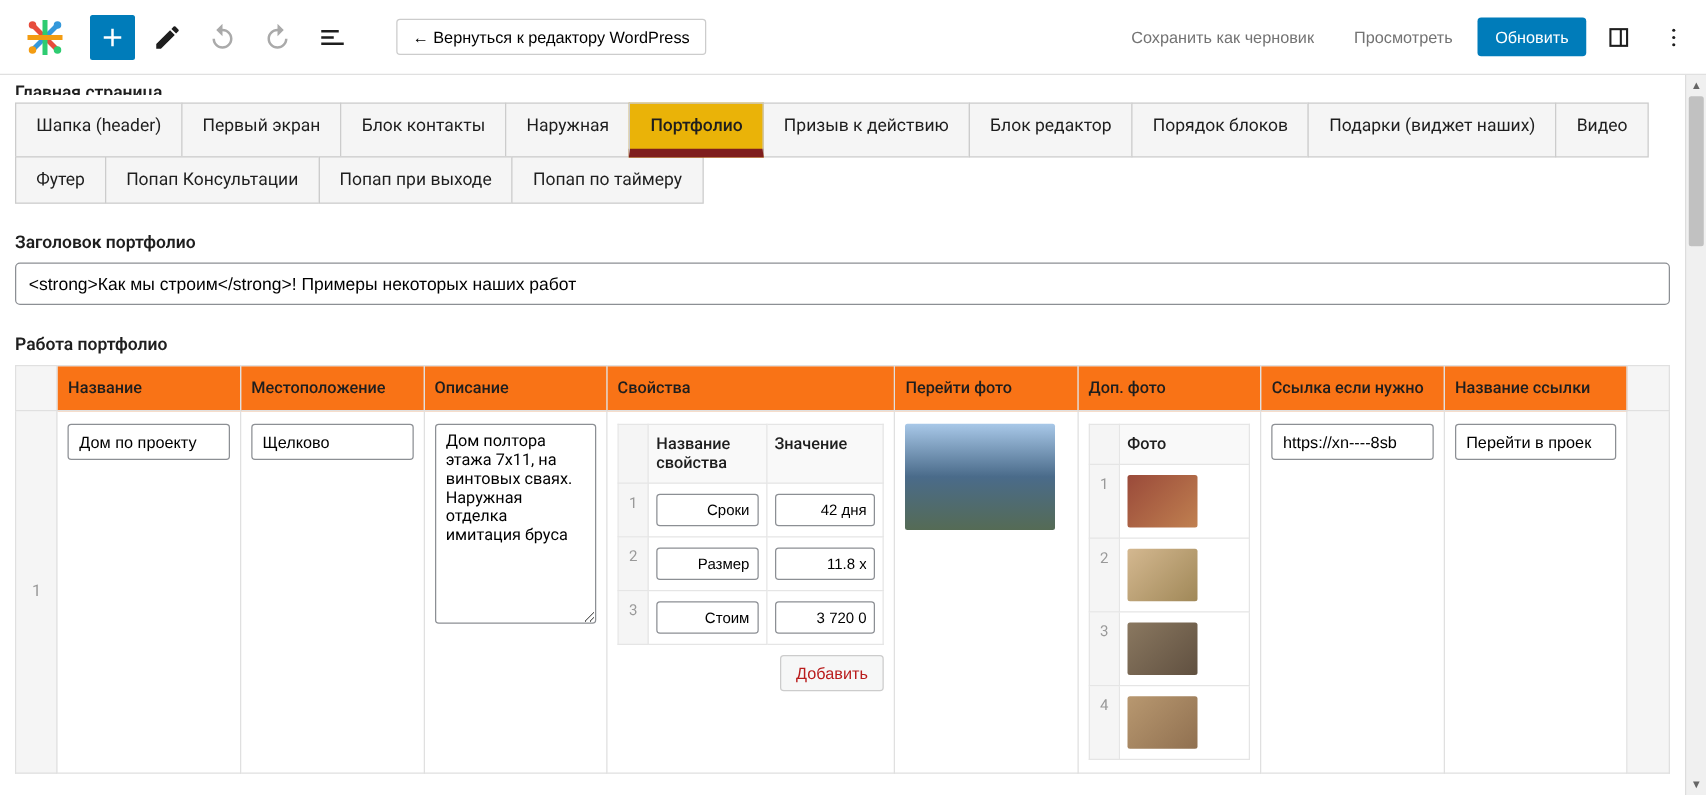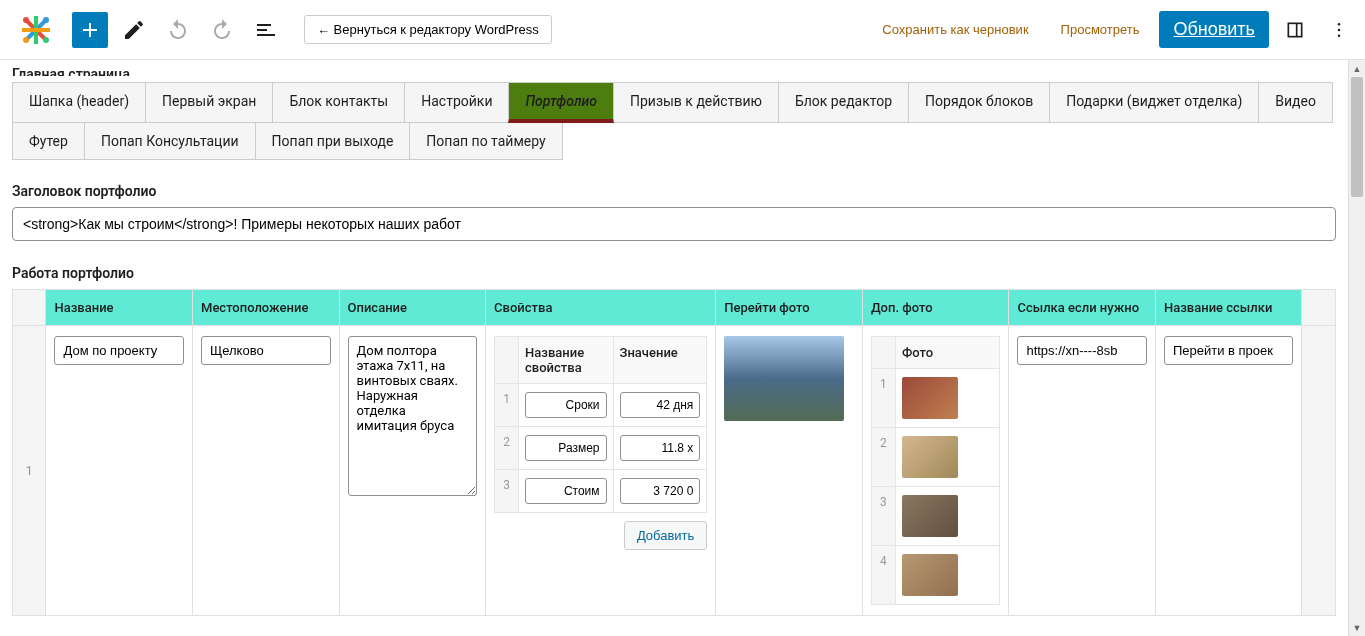--- a/index.html
+++ b/index.html
@@ -5,56 +5,56 @@
 * { box-sizing: border-box; margin: 0; padding: 0; }
 body { font-family: -apple-system, BlinkMacSystemFont, "Segoe UI", Roboto, sans-serif; font-size: 13px; color: #1e1e1e; background: #fff; }
 
 .topbar { display: flex; align-items: center; height: 60px; border-bottom: 1px solid #e0e0e0; padding: 0 8px; gap: 8px; }
 .logo { width: 56px; height: 56px; display: flex; align-items: center; justify-content: center; }
 .logo svg { width: 36px; height: 36px; }
 .icon-btn { width: 36px; height: 36px; display: flex; align-items: center; justify-content: center; border: none; background: transparent; cursor: pointer; border-radius: 2px; color: #1e1e1e; }
 .icon-btn.blue { background: #007cba; color: #fff; }
 .icon-btn.disabled { color: #aaa; }
 .icon-btn svg { width: 24px; height: 24px; }
-.back-btn { margin-left: 12px; padding: 6px 12px; border: 1px solid #ccc; background: #fff; border-radius: 3px; font-size: 13px; cursor: pointer; }
+.back-btn { margin-left: 25px; padding: 6px 12px; border: 1px solid #ccc; background: #fff; border-radius: 3px; font-size: 13px; cursor: pointer; }
 .topbar-spacer { flex: 1; }
-.topbar-link { color: #a16207; background: none; border: none; font-size: 13px; padding: 6px 12px; cursor: pointer; }
-.topbar-primary { background: #007cba; color: #fff; border: none; padding: 8px 14px; border-radius: 3px; font-size: 18px; cursor: pointer; font-weight: 500; text-decoration: underline; }
+.topbar-link { color: #737373; background: none; border: none; font-size: 13px; padding: 6px 12px; cursor: pointer; }
+.topbar-primary { background: #007cba; color: #fff; border: none; padding: 8px 14px; border-radius: 3px; font-size: 13px; cursor: pointer; font-weight: 500; }
 .topbar-icon-right { width: 36px; height: 36px; display: flex; align-items: center; justify-content: center; background: none; border: none; cursor: pointer; }
 
 .content-wrap { display: flex; }
 .content { flex: 1; padding: 0 12px 20px 12px; overflow: auto; }
 .scrollbar { width: 17px; background: #f0f0f0; border-left: 1px solid #ddd; position: relative; height: 576px; }
 .scroll-arrow { height: 17px; display: flex; align-items: center; justify-content: center; font-size: 9px; color: #666; }
 .scroll-thumb { position: absolute; top: 17px; left: 2px; right: 2px; height: 120px; background: #c1c1c1; border-radius: 2px; }
 
 .page-title-cut { font-size: 14px; color: #1e1e1e; padding: 6px 0; font-weight: 600; overflow: hidden; height: 16px; }
 
 .tabs { display: flex; flex-wrap: wrap; gap: 0; margin-top: 6px; }
 .tab { padding: 10px 16px; border: 1px solid #ccc; background: #f5f5f5; font-size: 14px; cursor: pointer; margin-right: -1px; margin-bottom: -1px; }
-.tab.active { background: #4d7c0f; border-bottom: 4px solid #7f1d1d; font-weight: 500; position: relative; z-index: 1; font-style: italic; }
+.tab.active { background: #eab308; border-bottom: 7px solid #7f1d1d; font-weight: 500; position: relative; z-index: 1; }
 
 .field-label { font-weight: 600; font-size: 14px; margin: 24px 0 8px 0; }
 .text-input { width: 100%; padding: 8px 10px; border: 1px solid #8c8f94; border-radius: 4px; font-size: 14px; }
 
 .acf-table { width: 100%; border-collapse: collapse; margin-top: 4px; }
 .acf-table th, .acf-table td { border: 1px solid #e0e0e0; padding: 10px 8px; text-align: left; vertical-align: top; font-size: 13px; }
-.acf-table th { background: #5eead4; font-weight: 500; }
+.acf-table th { background: #f97316; font-weight: 500; }
 .acf-table th.handle, .acf-table td.handle { width: 32px; text-align: center; background: #f5f5f5; color: #999; font-size: 13px; vertical-align: middle; }
 
 .cell-input { width: 100%; padding: 6px 8px; border: 1px solid #8c8f94; border-radius: 3px; font-size: 13px; }
 .cell-textarea { width: 100%; height: 160px; padding: 6px 8px; border: 1px solid #8c8f94; border-radius: 3px; font-size: 13px; resize: vertical; font-family: inherit; overflow-y: scroll; }
 
 .inner-table { width: 100%; border-collapse: collapse; }
 .inner-table th, .inner-table td { border: 1px solid #e5e5e5; padding: 8px 6px; font-size: 13px; }
 .inner-table th { background: #f9f9f9; font-weight: 500; }
 .inner-table th.ih, .inner-table td.ih { width: 24px; text-align: center; background: #f5f5f5; color: #999; font-size: 12px; }
 .inner-input { width: 100%; padding: 5px 6px; border: 1px solid #8c8f94; border-radius: 3px; font-size: 12px; text-align: right; }
 
-.add-btn { padding: 6px 12px; border: 1px solid #ccc; background: #f6f7f7; border-radius: 3px; font-size: 13px; cursor: pointer; float: right; margin-top: 8px; color: #0369a1; }
+.add-btn { padding: 6px 12px; border: 1px solid #ccc; background: #f6f7f7; border-radius: 3px; font-size: 13px; cursor: pointer; float: right; margin-top: 8px; color: #b91c1c; }
 
 .photo-main { width: 120px; height: 85px; background: linear-gradient(180deg, #a8c8e8 0%, #4a6b8a 50%, #556b55 100%); border-radius: 2px; position: relative; }
 .photo-thumb { width: 56px; height: 42px; background: linear-gradient(135deg, #c4a078 0%, #8a7050 100%); border-radius: 2px; }
 .photo-thumb.t1 { background: linear-gradient(135deg, #9a4a3a 0%, #c08050 100%); }
 .photo-thumb.t2 { background: linear-gradient(135deg, #d4b890 0%, #a08858 100%); }
 .photo-thumb.t3 { background: linear-gradient(135deg, #8a7860 0%, #605040 100%); }
 .photo-thumb.t4 { background: linear-gradient(135deg, #b89870 0%, #907050 100%); }
 
 .col-name { width: 140px; }
 .col-loc { width: 140px; }
@@ -131,26 +131,26 @@
 
 <div class="content-wrap">
 <div class="content">
 
   <div class="page-title-cut">Главная страница</div>
 
   <div class="tabs">
     <div class="tab">Шапка (header)</div>
     <div class="tab">Первый экран</div>
     <div class="tab">Блок контакты</div>
-    <div class="tab">Настройки</div>
+    <div class="tab">Наружная</div>
     <div class="tab active">Портфолио</div>
     <div class="tab">Призыв к действию</div>
     <div class="tab">Блок редактор</div>
     <div class="tab">Порядок блоков</div>
-    <div class="tab">Подарки (виджет отделка)</div>
+    <div class="tab">Подарки (виджет наших)</div>
     <div class="tab">Видео</div>
     <div class="tab">Футер</div>
     <div class="tab">Попап Консультации</div>
     <div class="tab">Попап при выходе</div>
     <div class="tab">Попап по таймеру</div>
   </div>
 
   <div class="field-label">Заголовок портфолио</div>
   <input class="text-input" value="&lt;strong&gt;Как мы строим&lt;/strong&gt;! Примеры некоторых наших работ" style="">
 

